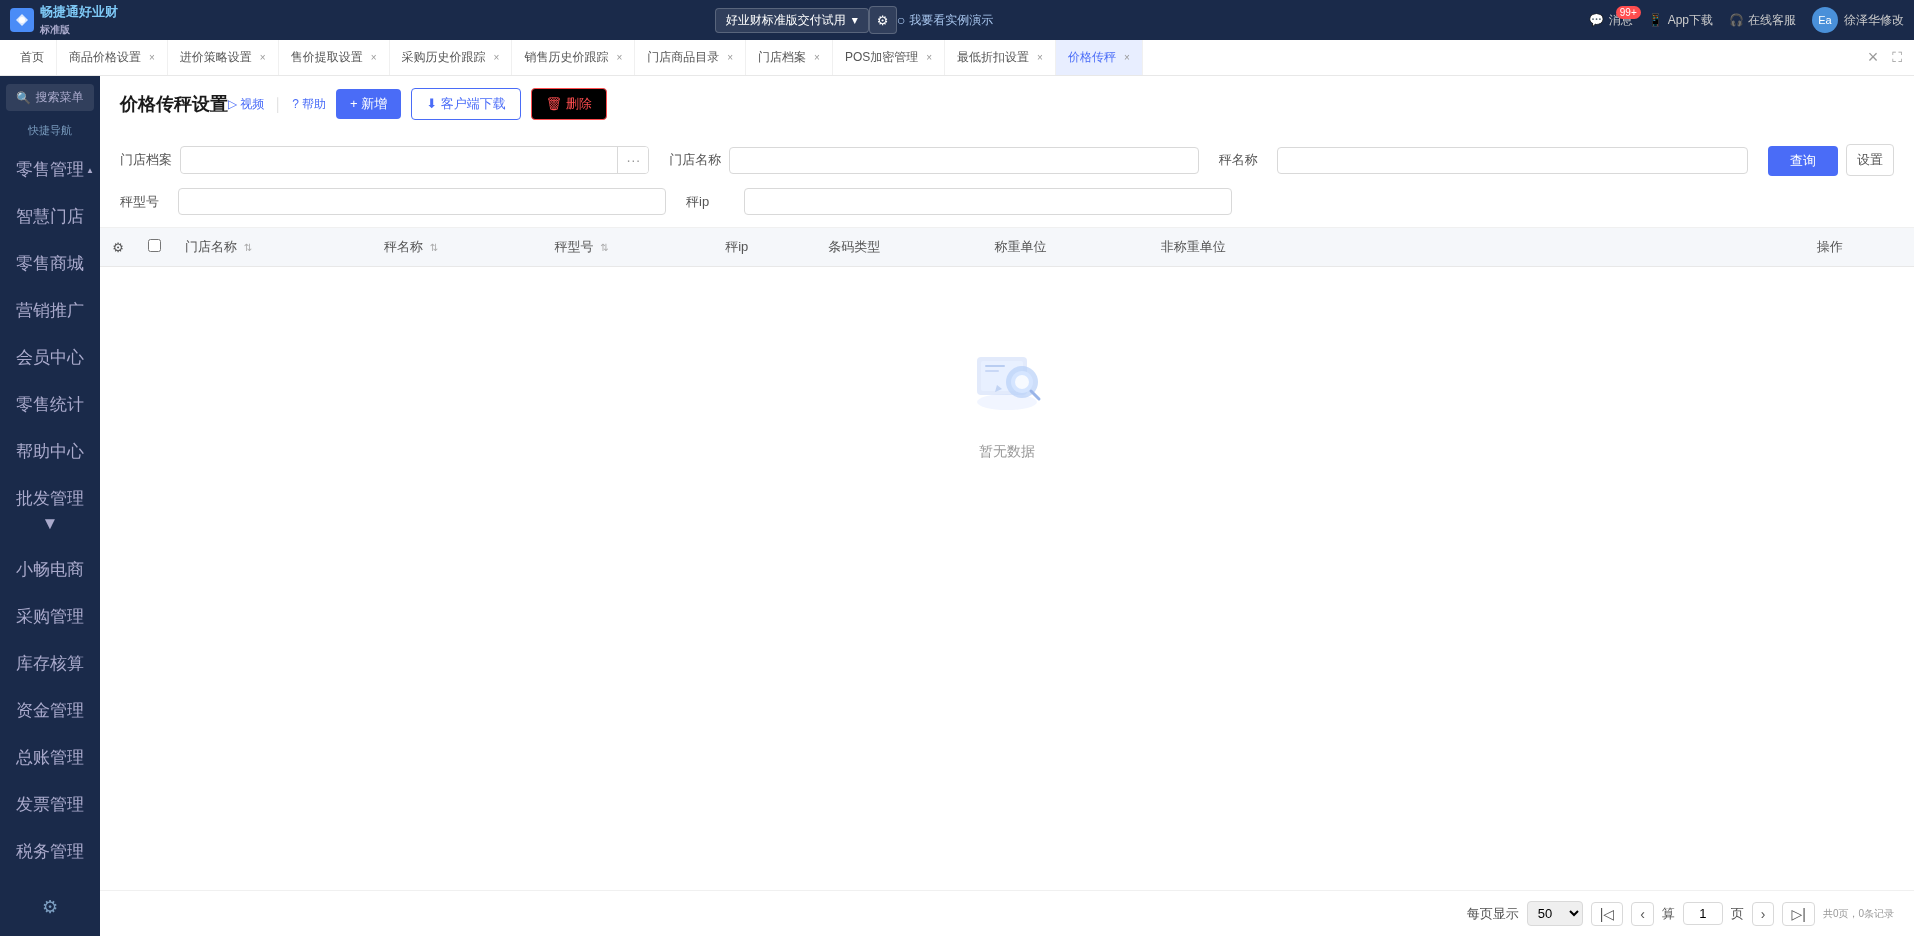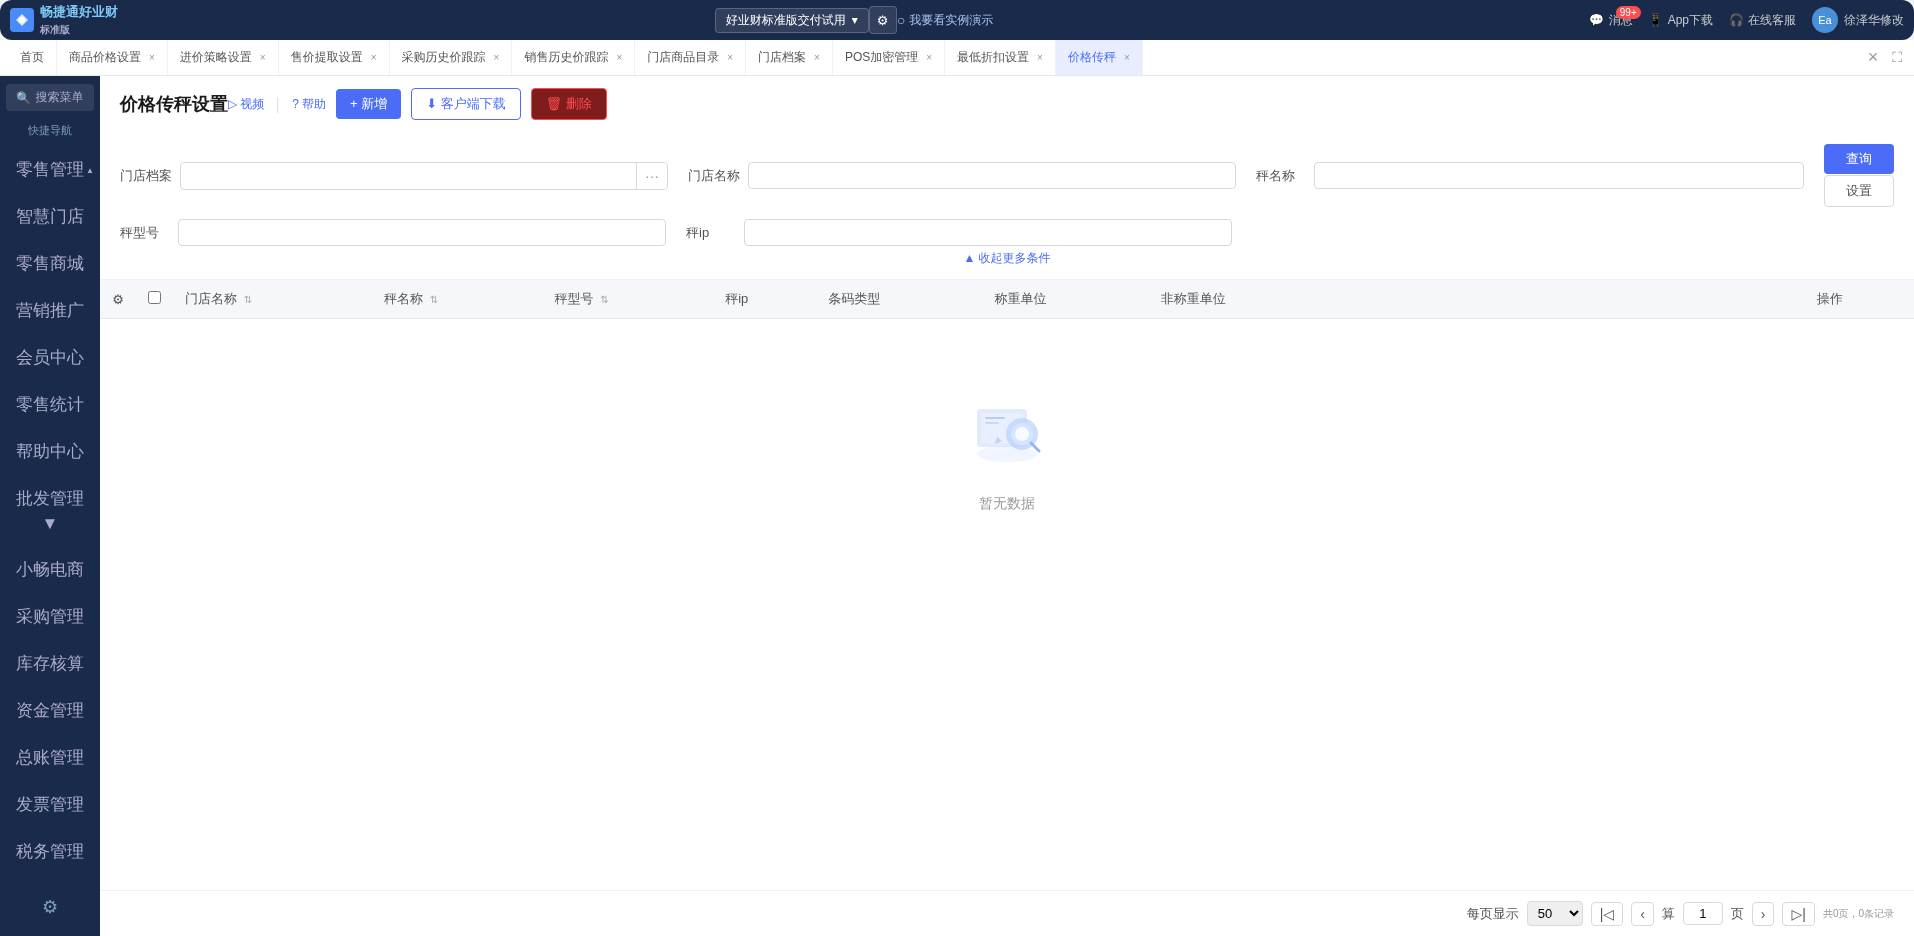--- a/index.html
+++ b/index.html
@@ -1,19 +1,19 @@
 <!DOCTYPE html>
 <html><head>
   <meta charset="utf-8">
   <style>
     * { box-sizing: border-box; margin: 0; padding: 0; }
     body { font-family: 'Microsoft YaHei', Arial, sans-serif; font-size: 13px; background: #f0f2f5; color: #333; display: flex; flex-direction: column; height: 936px; overflow: hidden; }
 
     
-    .top-bar { height: 40px; background: #1a2a4a; display: flex; align-items: center; padding: 0 10px; justify-content: space-between; flex-shrink: 0; border-radius: 12px; }
+    .top-bar { height: 40px; background: #1a2a4a; display: flex; align-items: center; padding: 0 10px; justify-content: space-between; flex-shrink: 0; }
     .top-bar-left { display: flex; align-items: center; gap: 8px; color: #fff; font-size: 13px; }
     .app-logo { display: flex; align-items: center; gap: 6px; color: #7ec8f5; font-weight: bold; font-size: 13px; white-space: nowrap; }
     .top-bar-center { display: flex; align-items: center; gap: 0; }
     .version-selector { background: rgba(255,255,255,0.1); border: 1px solid rgba(255,255,255,0.2); color: #fff; padding: 3px 10px; border-radius: 4px; cursor: pointer; display: flex; align-items: center; gap: 6px; font-size: 12px; }
     .settings-icon-btn { background: rgba(255,255,255,0.1); border: 1px solid rgba(255,255,255,0.2); color: #fff; width: 28px; height: 28px; border-radius: 4px; display: flex; align-items: center; justify-content: center; cursor: pointer; }
     .demo-btn { color: #aac8f0; font-size: 12px; display: flex; align-items: center; gap: 4px; cursor: pointer; }
     .top-bar-right { display: flex; align-items: center; gap: 16px; color: #ccc; font-size: 12px; }
     .top-right-item { display: flex; align-items: center; gap: 4px; cursor: pointer; color: #ccc; position: relative; }
     .badge { background: #ff4d4f; color: #fff; font-size: 10px; padding: 1px 4px; border-radius: 8px; position: absolute; top: -6px; right: -8px; }
     .user-avatar { width: 26px; height: 26px; background: #4a90d9; border-radius: 50%; display: flex; align-items: center; justify-content: center; color: #fff; font-size: 11px; }
@@ -49,21 +49,21 @@
 
     
     .page-header { background: #fff; padding: 12px 20px 0; flex-shrink: 0; }
     .page-title-row { display: flex; align-items: center; margin-bottom: 12px; }
     .page-title { font-size: 18px; font-weight: 600; color: #1a1a1a; }
     .page-actions { display: flex; align-items: center; gap: 10px; }
     .action-link { color: #4a6cf7; font-size: 12px; cursor: pointer; display: flex; align-items: center; gap: 3px; }
     .divider-vertical { color: #ddd; }
     .btn-add { background: #4a6cf7; color: #fff; border: none; padding: 6px 14px; border-radius: 4px; cursor: pointer; font-size: 13px; display: flex; align-items: center; gap: 4px; }
     .btn-download { background: #fff; color: #4a6cf7; border: 1px solid #4a6cf7; padding: 6px 14px; border-radius: 4px; cursor: pointer; font-size: 13px; display: flex; align-items: center; gap: 4px; }
-    .btn-delete { background: #7f1d1d; color: #ff4d4f; border: 1px solid #ff4d4f; padding: 6px 14px; border-radius: 4px; cursor: pointer; font-size: 13px; display: flex; align-items: center; gap: 4px; }
+    .btn-delete { background: #000000; color: #ff4d4f; border: 1px solid #ff4d4f; padding: 6px 14px; border-radius: 4px; cursor: pointer; font-size: 13px; display: flex; align-items: center; gap: 4px; }
 
     
     .filter-area { background: #fff; padding: 12px 20px; flex-shrink: 0; border-bottom: 1px solid #f0f0f0; }
     .filter-row { display: flex; align-items: center; gap: 20px; margin-bottom: 12px; }
     .filter-item { display: flex; align-items: center; gap: 8px; flex: 1; }
     .filter-label { font-size: 13px; color: #555; white-space: nowrap; min-width: 50px; }
     .filter-input { flex: 1; border: 1px solid #d9d9d9; border-radius: 4px; padding: 5px 10px; font-size: 13px; outline: none; }
     .filter-input-with-btn { display: flex; align-items: center; border: 1px solid #d9d9d9; border-radius: 4px; overflow: hidden; flex: 1; }
     .filter-input-with-btn input { border: none; outline: none; padding: 5px 10px; font-size: 13px; flex: 1; }
     .filter-input-more { background: #fff; border: none; padding: 5px 8px; color: #999; cursor: pointer; font-size: 14px; border-left: 1px solid #d9d9d9; }
@@ -287,39 +287,36 @@
           </div>
         </div>
         <div class="filter-item">
           <span class="filter-label">门店名称</span>
           <input type="text" class="filter-input" style="">
         </div>
         <div class="filter-item">
           <span class="filter-label">秤名称</span>
           <input type="text" class="filter-input" style="">
         </div>
-        <div style="display:flex;flex-direction:column;gap:1px;">
+        <div style="display:flex;flex-direction:row;gap:8px;align-items:flex-end;">
           <button style="background:#4a6cf7;color:#fff;border:none;padding:6px 22px;border-radius:4px;cursor:pointer;font-size:13px;">查询</button>
           <button style="background:#fff;color:#555;border:1px solid #d9d9d9;padding:6px 10px;border-radius:4px;cursor:pointer;font-size:13px;">设置</button>
         </div>
       </div>
       <div class="filter-row" style="margin-bottom:0;">
         <div class="filter-item">
           <span class="filter-label">秤型号</span>
           <input type="text" class="filter-input" style="">
         </div>
         <div class="filter-item">
           <span class="filter-label">秤ip</span>
           <input type="text" class="filter-input" style="">
         </div>
         <div class="filter-item"></div>
         <div style="width:76px;"></div>
-      </div>
-      <div class="collapse-btn">
-        <span>▲ 收起更多条件</span>
       </div>
     </div>
 
     <div class="table-wrapper">
       <table class="data-table">
         <thead>
           <tr>
             <th class="settings-col th-settings">⚙</th>
             <th class="checkbox-col">
               <input type="checkbox" style="">

